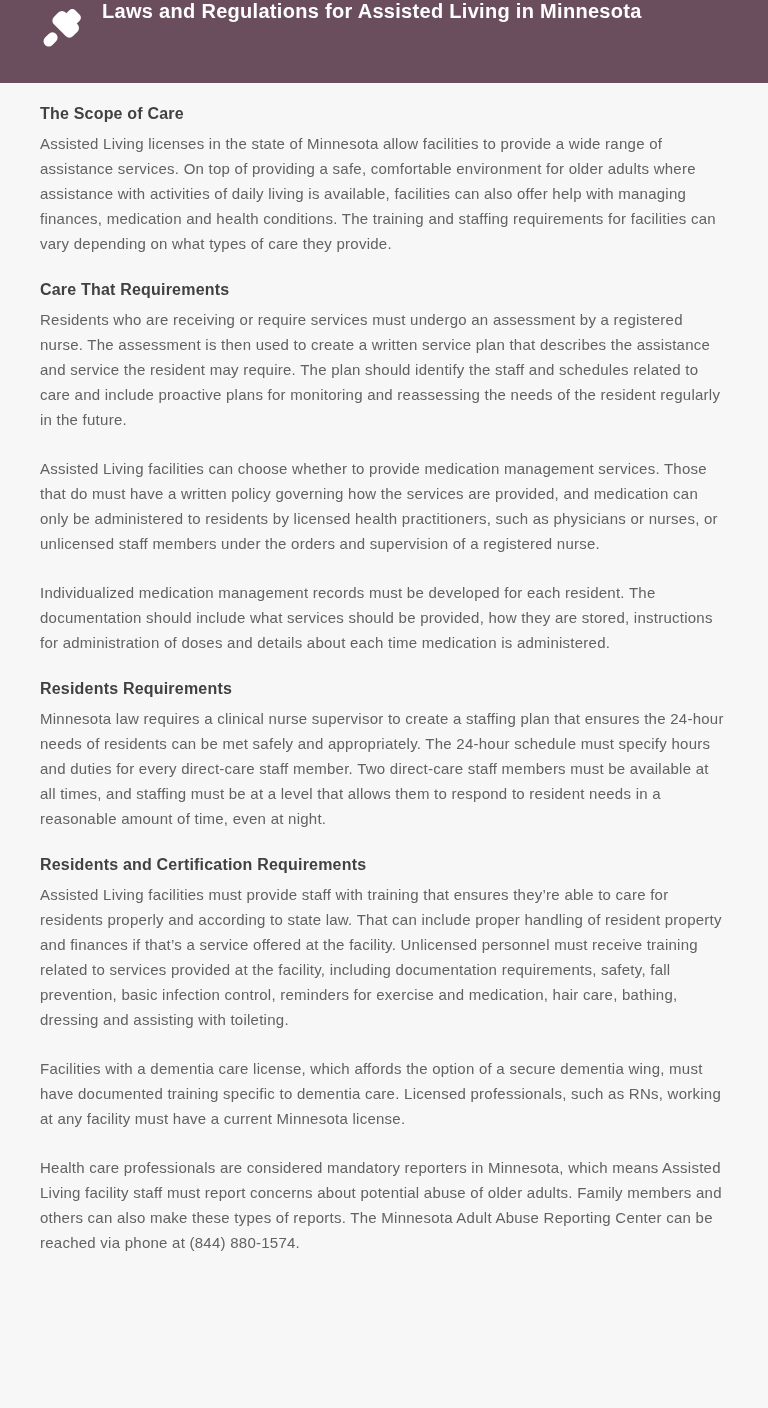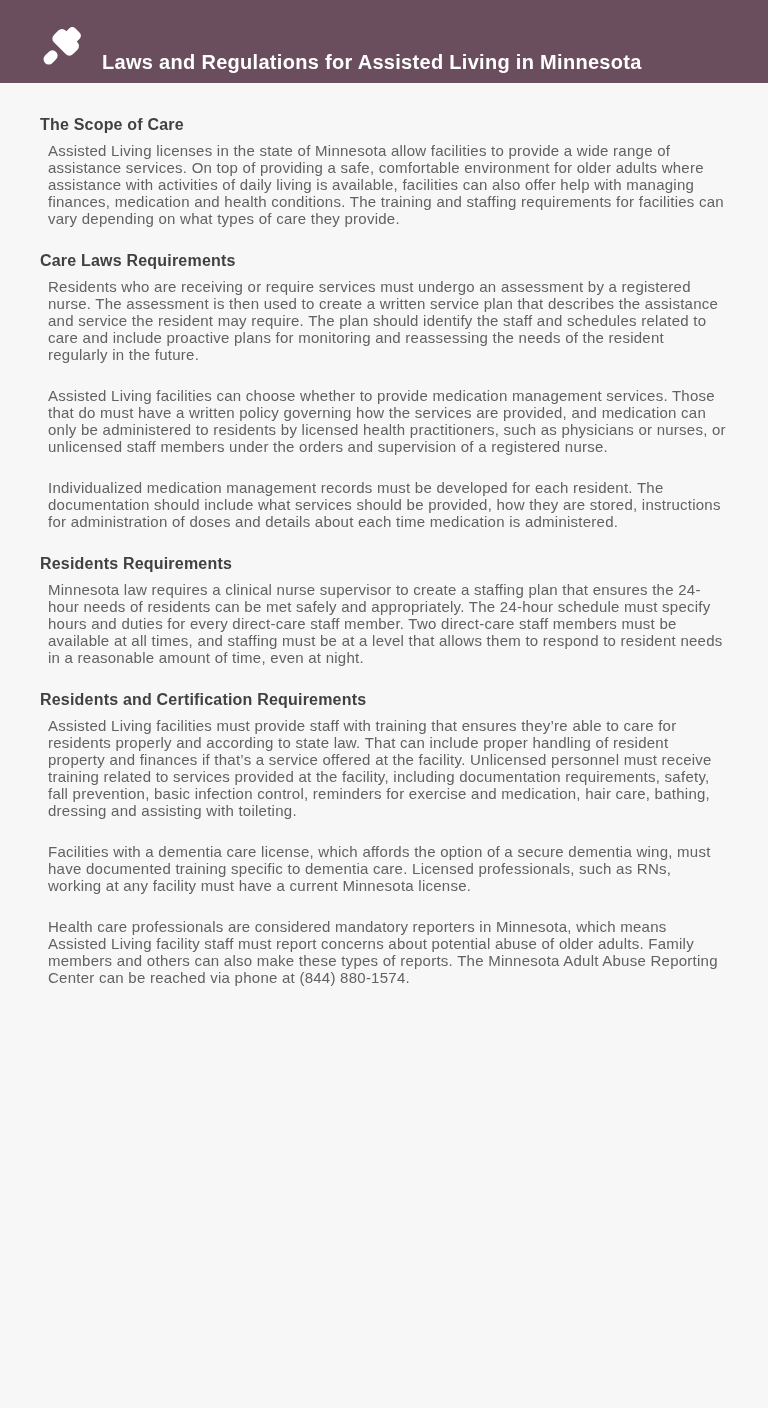--- a/index.html
+++ b/index.html
@@ -8,21 +8,21 @@
     height: 1408px;
     background: var(--page-bg, #f8f7f7);
     font-family: "Liberation Sans", sans-serif;
     overflow: hidden;
   }
   .header {
     width: 100%;
     height: 83px;
     background: var(--header-bg, #6b4e5e);
     display: flex;
-    align-items: flex-end;
+    align-items: flex-start;
     padding: 0 28px 9px 36px;
   }
   .gavel-wrap {
     width: 52px;
     height: 56px;
     display: flex;
     align-items: center;
     justify-content: center;
     flex: 0 0 auto;
   }
@@ -39,27 +39,27 @@
   }
   .content section { display: block; }
   .content h2 {
     color: var(--heading-color, #414042);
     font-size: 16px;
     line-height: 20px;
     font-weight: bold;
     letter-spacing: 0.2px;
     margin: 0 0 7px 0;
   }
-  .content section:first-of-type h2 { margin-top: 12px; }
+  .content section:first-of-type h2 { margin-top: 1px; }
   .content p.body-text {
     color: var(--body-color, #626263);
     font-size: 15px;
-    line-height: 17px;
+    line-height: 25px;
     letter-spacing: 0.25px;
-    margin: 0 0 24px 8px;
+    margin: 0 0 24px 0;
     max-width: 690px;
   }
 </style>
 </head>
 <body>
 
 <header class="header">
   <span class="gavel-wrap">
     <svg viewBox="0 0 48 48" width="50" height="50" aria-hidden="true">
       <g fill="#ffffff" transform="rotate(45 24 24)">
@@ -72,21 +72,21 @@
   <h1>Laws and Regulations for Assisted Living in Minnesota</h1>
 </header>
 
 <main class="content">
   <section>
     <h2>The Scope of Care</h2>
   <p class="body-text">Assisted Living licenses in the state of Minnesota allow facilities to provide a wide range of assistance services. On top of providing a safe, comfortable environment for older adults where assistance with activities of daily living is available, facilities can also offer help with managing finances, medication and health conditions. The training and staffing requirements for facilities can vary depending on what types of care they provide.</p>
     </section>
 
   <section>
-    <h2>Care Laws Requirements</h2>
+    <h2>Care That Requirements</h2>
   <p class="body-text">Residents who are receiving or require services must undergo an assessment by a registered nurse. The assessment is then used to create a written service plan that describes the assistance and service the resident may require. The plan should identify the staff and schedules related to care and include proactive plans for monitoring and reassessing the needs of the resident regularly in the future.</p>
     </section>
 
   <section>
   <p class="body-text">Assisted Living facilities can choose whether to provide medication management services. Those that do must have a written policy governing how the services are provided, and medication can only be administered to residents by licensed health practitioners, such as physicians or nurses, or unlicensed staff members under the orders and supervision of a registered nurse.</p>
       <p class="body-text">Individualized medication management records must be developed for each resident. The documentation should include what services should be provided, how they are stored, instructions for administration of doses and details about each time medication is administered.</p>
     </section>
 
   <section>
     <h2>Residents Requirements</h2>

